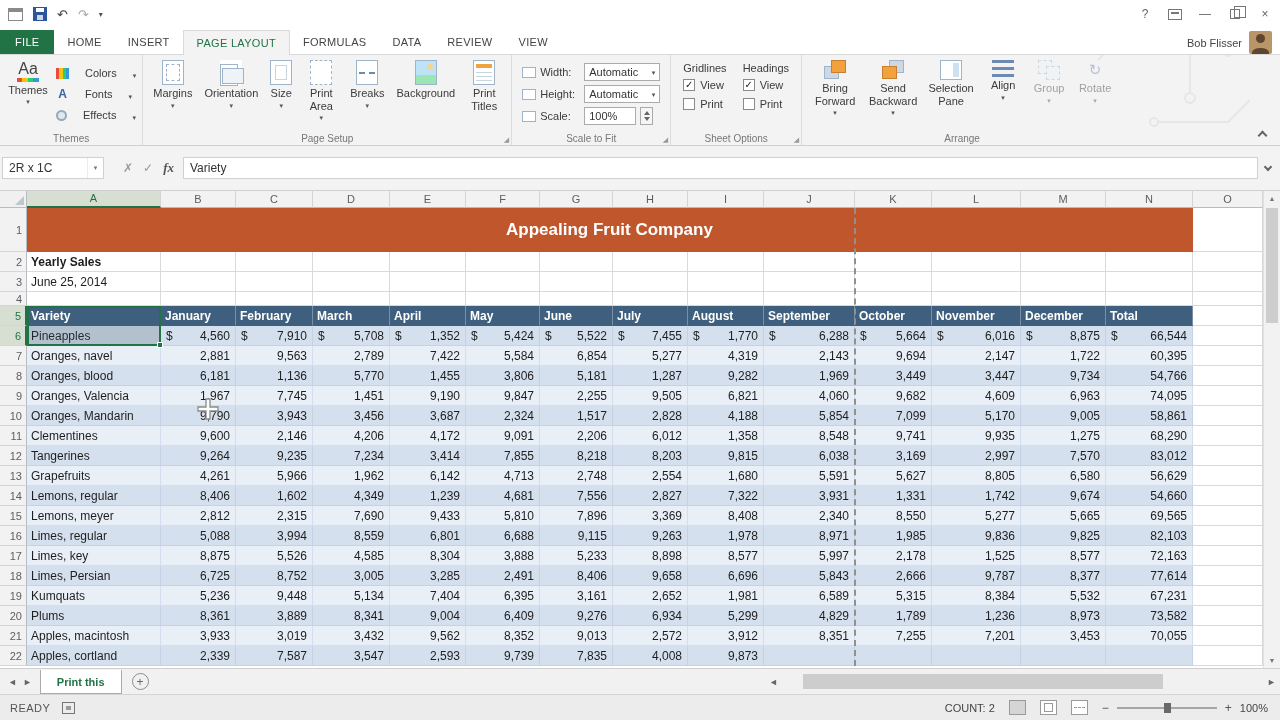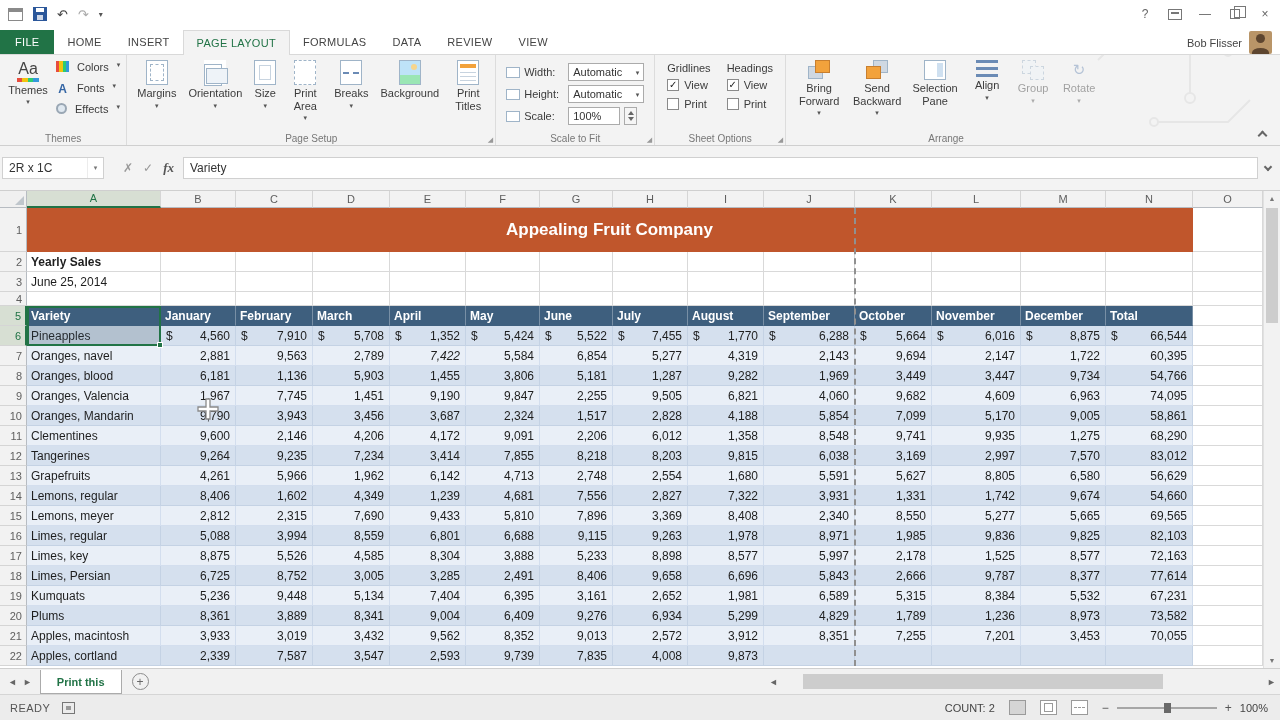--- a/index.html
+++ b/index.html
@@ -39,21 +39,21 @@
   .ribbon { height:92px; background:#F3F3F3; border-top:1px solid #D9D9D9; border-bottom:1px solid #CFCFCF; display:flex; position:relative; z-index:2; }
   .rgroup { position:relative; border-right:1px solid #DCDCDC; padding:3px 4px 14px; display:flex; align-items:flex-start; }
   .glabel { position:absolute; bottom:1px; left:0; right:0; text-align:center; font-size:10px; color:#777; }
   .launcher { position:absolute; right:2px; bottom:2px; font-size:7px; color:#999; line-height:1; }
   .dd { font-size:7px; color:#555; line-height:1; }
   .bigbtn { width:48px; display:flex; flex-direction:column; align-items:center; gap:2px; font-size:11px; color:#3b3b3b; padding-top:2px; }
   .i-themes { display:flex; flex-direction:column; align-items:center; }
   .i-themes b { font-size:16px; color:#444; font-weight:normal; line-height:1.1; }
   .i-themes .strip { width:22px; height:4px; background:linear-gradient(90deg,#E84C3D 0 25%,#F1C40F 25% 50%,#2ECC71 50% 75%,#3498DB 75%); }
   .minicol { display:flex; flex-direction:column; gap:3px; padding:3px 2px 0 4px; }
-  .minibtn { display:flex; align-items:flex-start; gap:8px; font-size:11px; color:#3b3b3b; height:18px; }
+  .minibtn { display:flex; align-items:flex-end; gap:16px; font-size:11px; color:#3b3b3b; height:18px; }
   .micn { width:13px; height:13px; display:inline-flex; align-items:center; justify-content:center; }
   .i-colors { background:linear-gradient(90deg,#E84C3D 0 25%,#F1C40F 25% 50%,#2ECC71 50% 75%,#3498DB 75%); height:11px; }
   .i-fonts b { font-size:12px; color:#3465a4; font-weight:bold; }
   .i-effects { width:11px; height:11px; border:2px solid #9aa7b4; border-radius:50%; background:#dfe8f0; }
   .pgbtn { display:flex; flex-direction:column; align-items:center; font-size:11px; color:#3b3b3b; padding:2px 6px 0; gap:2px; text-align:center; line-height:1.15; }
   .icn { width:22px; height:25px; border:1px solid #9FB4C8; background:#fff; position:relative; }
   .i-margins:before { content:""; position:absolute; inset:3px; border:1px dashed #9FB4C8; }
   .i-orient { border:none; }
   .i-orient:before { content:""; position:absolute; left:0; top:4px; width:16px; height:20px; border:1px solid #9FB4C8; background:#fff; }
   .i-orient:after { content:""; position:absolute; right:-2px; top:8px; width:20px; height:14px; border:1px solid #9FB4C8; background:#eef3f8; }
@@ -568,38 +568,38 @@
         <span>66,544</span>
       </div>
       <div class="cell" style="width: 70px;"></div>
     </div>
     <div class="grow" style="height: 20px;">
       <div class="rowhead">7</div>
       <div class="cell name-cell band-b" style="width: 134px;">Oranges, navel</div>
       <div class="cell num band-b" style="width: 75px;">2,881</div>
       <div class="cell num band-b" style="width: 77px;">9,563</div>
       <div class="cell num band-b" style="width: 77px;">2,789</div>
-      <div class="cell num band-b" style="width: 76px; font-style: italic;">7,422</div>
+      <div class="cell num band-b" style="width: 76px;">7,422</div>
       <div class="cell num band-b" style="width: 74px;">5,584</div>
       <div class="cell num band-b" style="width: 73px;">6,854</div>
       <div class="cell num band-b" style="width: 75px;">5,277</div>
       <div class="cell num band-b" style="width: 76px;">4,319</div>
       <div class="cell num band-b" style="width: 91px;">2,143</div>
       <div class="cell num band-b" style="width: 77px;">9,694</div>
       <div class="cell num band-b" style="width: 89px;">2,147</div>
       <div class="cell num band-b" style="width: 85px;">1,722</div>
       <div class="cell num band-b" style="width: 87px;">60,395</div>
       <div class="cell" style="width: 70px;"></div>
     </div>
     <div class="grow" style="height: 20px;">
       <div class="rowhead">8</div>
       <div class="cell name-cell band-a" style="width: 134px;">Oranges, blood</div>
       <div class="cell num band-a" style="width: 75px;">6,181</div>
       <div class="cell num band-a" style="width: 77px;">1,136</div>
-      <div class="cell num band-a" style="width: 77px;">5,903</div>
+      <div class="cell num band-a" style="width: 77px;">5,770</div>
       <div class="cell num band-a" style="width: 76px;">1,455</div>
       <div class="cell num band-a" style="width: 74px;">3,806</div>
       <div class="cell num band-a" style="width: 73px;">5,181</div>
       <div class="cell num band-a" style="width: 75px;">1,287</div>
       <div class="cell num band-a" style="width: 76px;">9,282</div>
       <div class="cell num band-a" style="width: 91px;">1,969</div>
       <div class="cell num band-a" style="width: 77px;">3,449</div>
       <div class="cell num band-a" style="width: 89px;">3,447</div>
       <div class="cell num band-a" style="width: 85px;">9,734</div>
       <div class="cell num band-a" style="width: 87px;">54,766</div>

